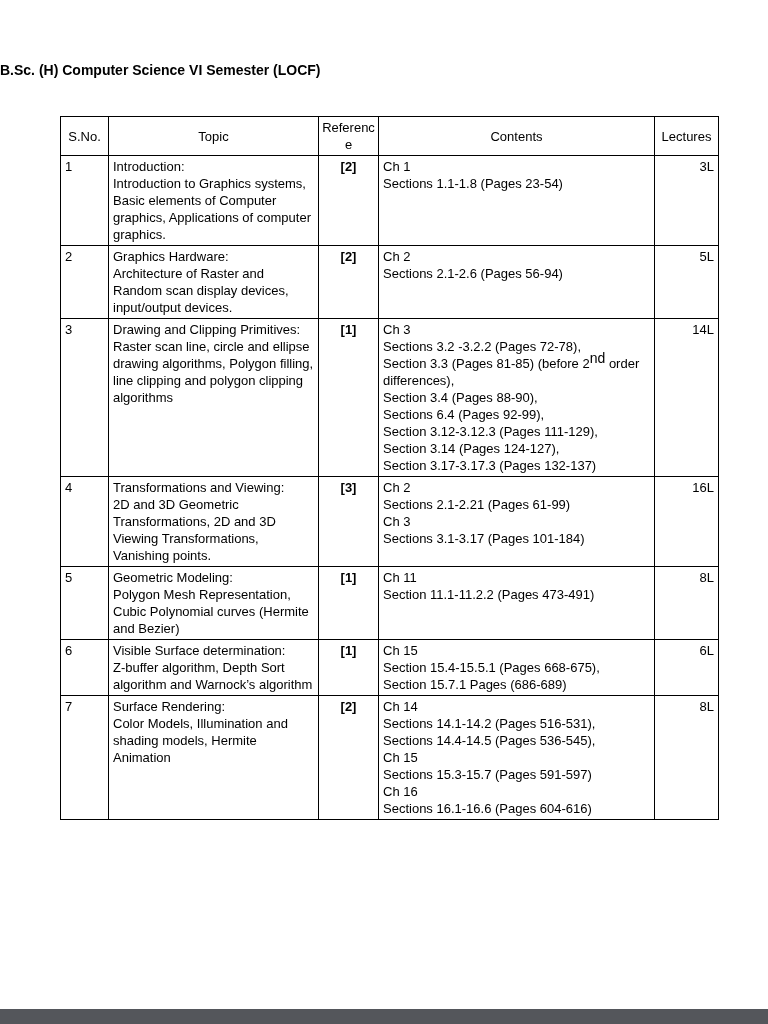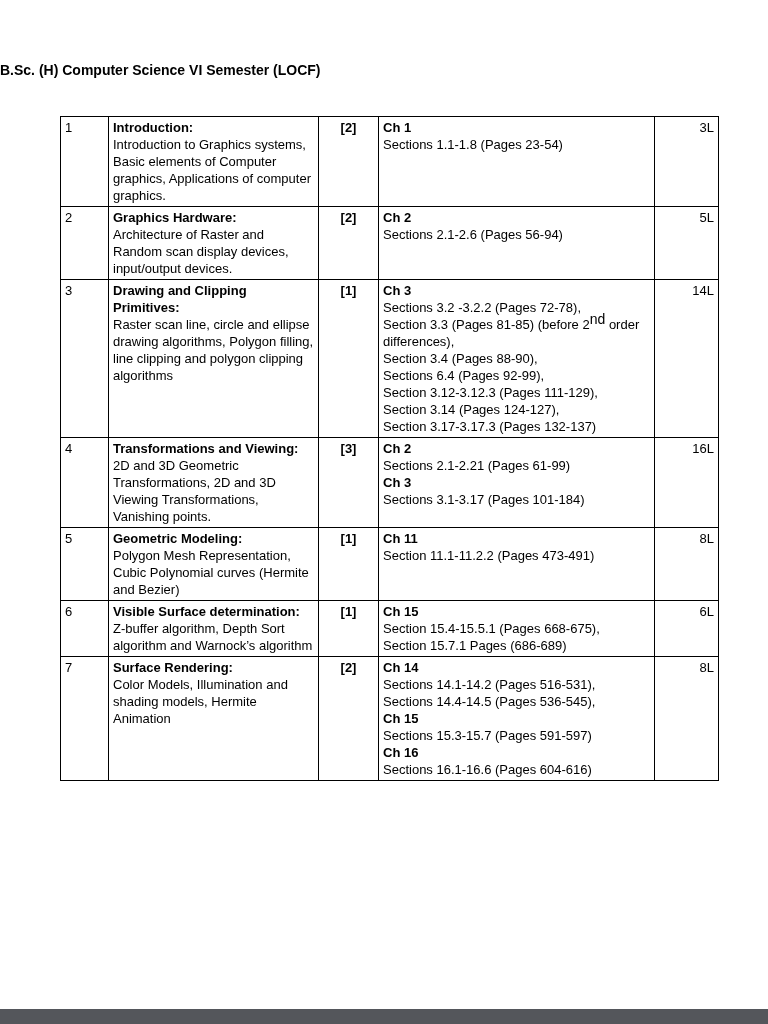--- a/index.html
+++ b/index.html
@@ -40,21 +40,21 @@
   .syllabus th {
     font-weight: normal;
     text-align: center;
     vertical-align: middle;
     padding: 2px 1px;
   }
   .ref-h { word-break: break-all; }
   td.sno { text-align: left; }
   td.ref { text-align: center; font-weight: bold; }
   td.lect { text-align: right; }
-  .b { font-weight: bold; }
+  .b { font-weight: normal; }
   .blk { display: block; }
   sup { font-size: 14px; line-height: 0; }
   .bottom-bar {
     position: absolute;
     left: 0; bottom: 0;
     width: 768px; height: 15px;
     background: #54565b;
   }
 </style>
 </head>
@@ -67,20 +67,27 @@
   <table class="syllabus">
     <colgroup>
       <col style="width:48px">
       <col style="width:210px">
       <col style="width:60px">
       <col style="width:276px">
       <col style="width:64px">
     </colgroup>
     <tbody>
 
+    <tr>
+      <th>S.No.</th>
+      <th>Topic</th>
+      <th class="ref-h">Reference</th>
+      <th>Contents</th>
+      <th>Lectures</th>
+    </tr>
 
     <tr>
       <td class="sno">1</td>
       <td class="topic">
         <span class="b blk">Introduction:</span>
         <span>Introduction to Graphics systems, Basic elements of Computer graphics, Applications of computer graphics.</span>
       </td>
       <td class="ref">[2]</td>
       <td class="contents">
         <div class="b">Ch 1</div>

